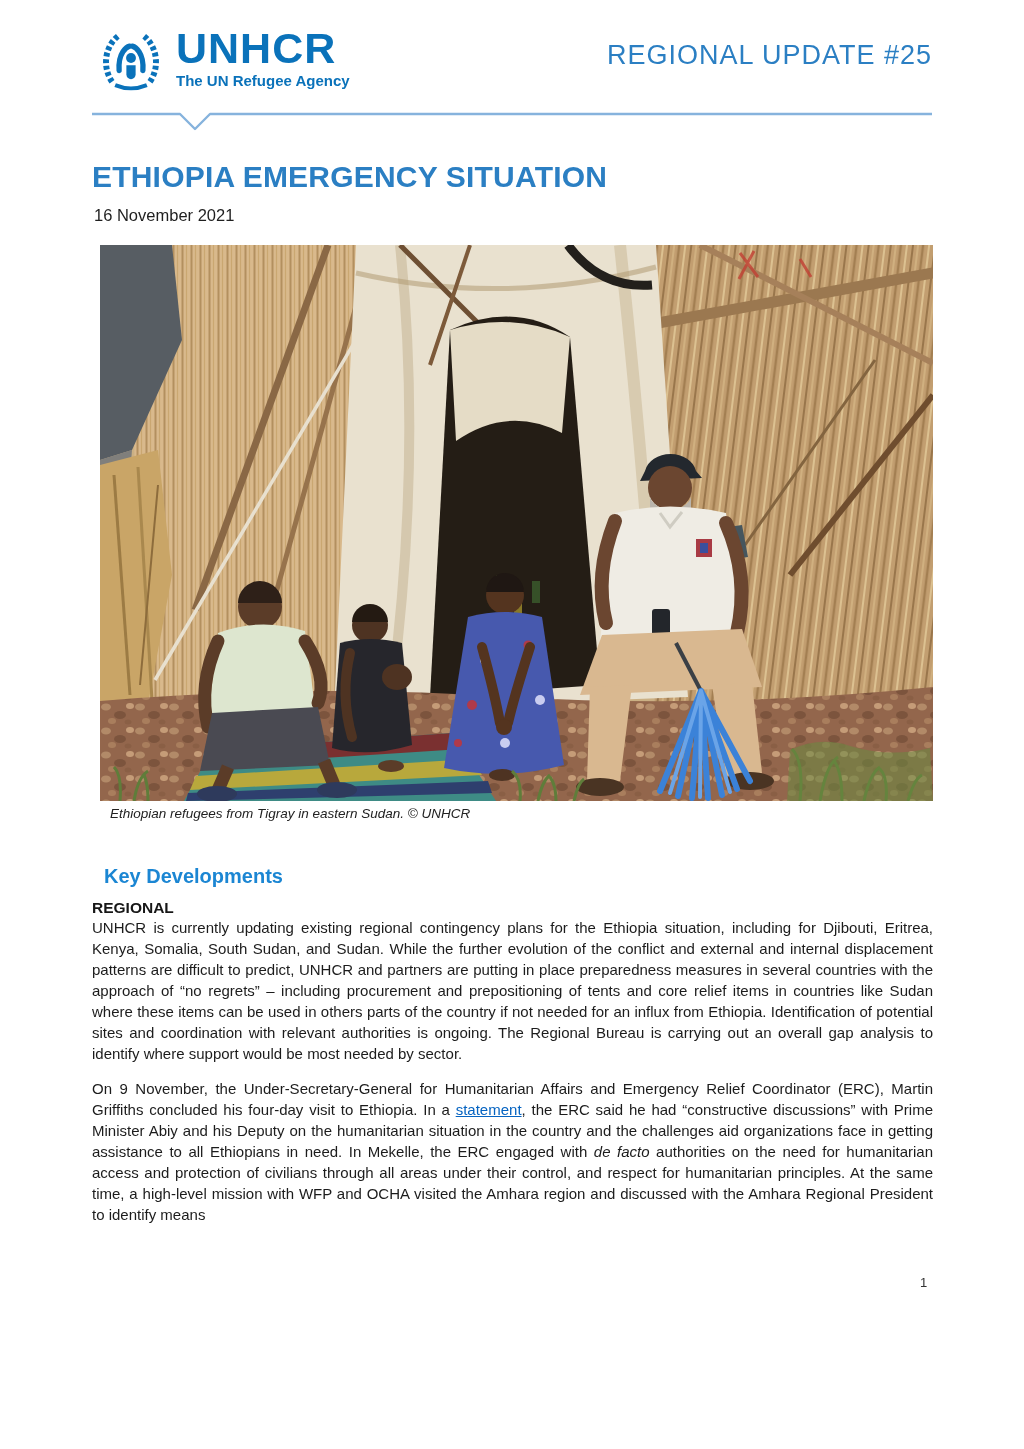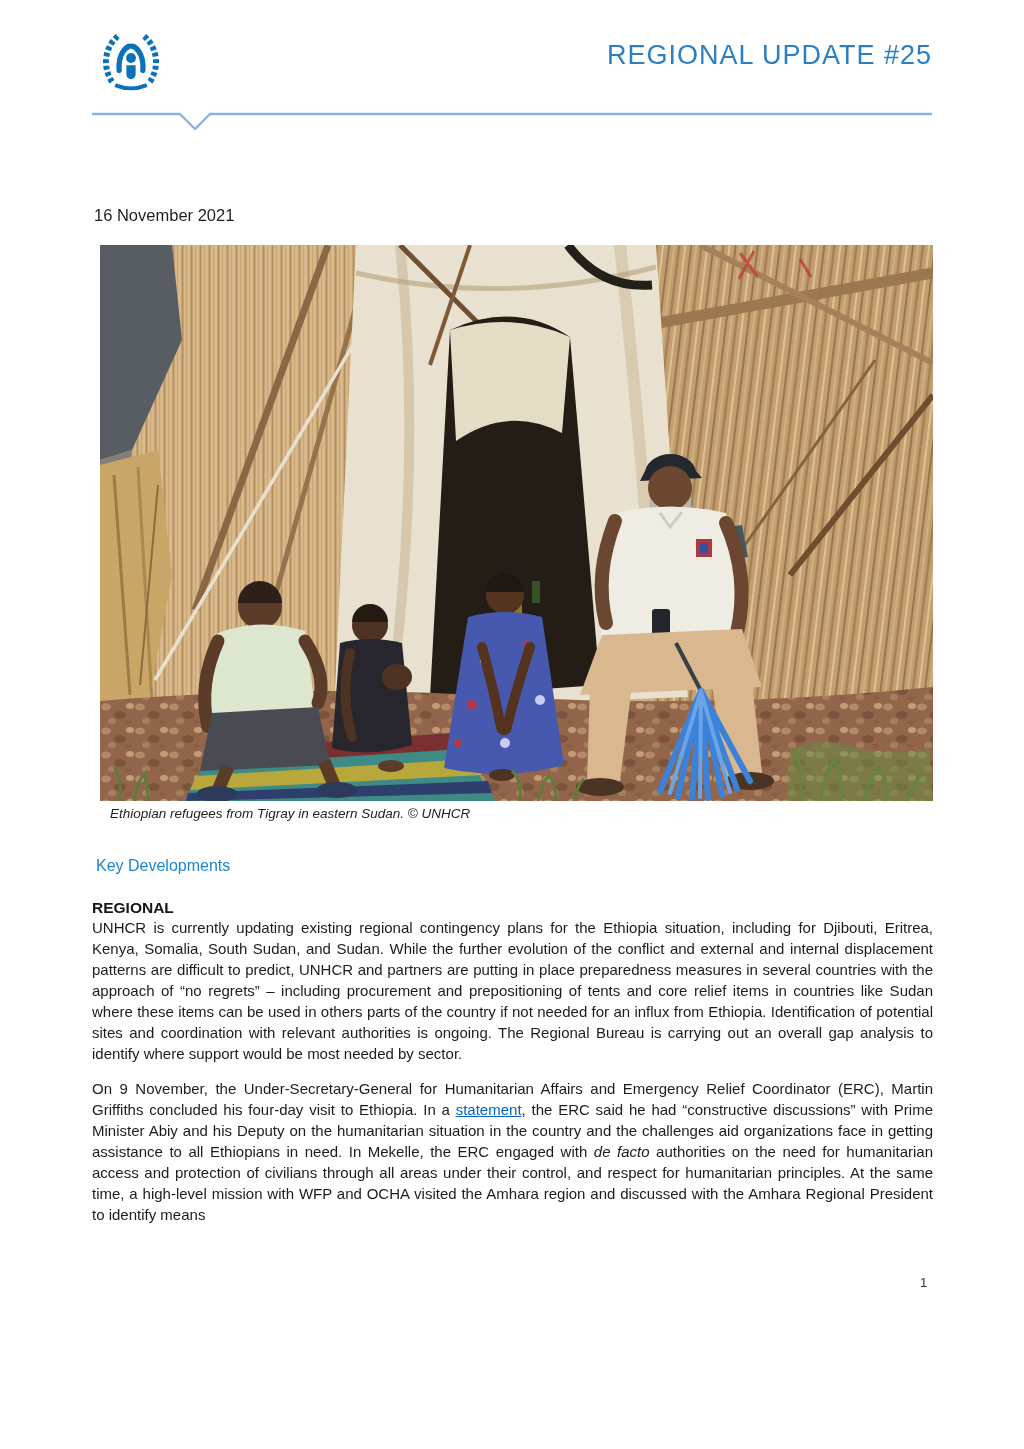--- a/index.html
+++ b/index.html
@@ -41,22 +41,22 @@
   
   .photo-figure { position: absolute; left: 100px; top: 245px; width: 818px; margin: 0; }
   .photo { width: 833px; height: 556px; display: block; background: #cbb084; }
   .photo-caption {
     margin-top: 5px; padding-left: 10px;
     font-style: italic; font-size: 13.5px; color: #222222;
   }
 
   
   .kd-heading {
-    position: absolute; left: 92px; top: 853px; margin: 4px;
-    font-size: 16px; font-weight: 400;
+    position: absolute; left: 92px; top: 853px; margin: 12px;
+    font-size: 20px; font-weight: 700;
     color: var(--heading_blue, #1b86d3);
   }
   .body-copy { position: absolute; left: 92px; top: 899px; width: 841px; }
   .body-copy h3 { margin: 0; font-size: 15.5px; font-weight: 700; color: #161616; }
   .body-copy p {
     margin: 0 0 0 0; font-size: 15px; line-height: 21px;
     text-align: justify; color: var(--body_text, #1c1c1c);
   }
   .para-gap { height: 14px; }
   .doc-link { color: var(--link_blue, #0563c1); text-decoration: underline; }
@@ -75,28 +75,33 @@
       <path d="M30,14 C10,30 6,62 22,84" fill="none" stroke="#0a72ba" stroke-width="9" stroke-dasharray="6 4"></path>
       <path d="M70,14 C90,30 94,62 78,84" fill="none" stroke="#0a72ba" stroke-width="9" stroke-dasharray="6 4"></path>
       <path d="M26,88 Q50,98 74,88" fill="none" stroke="#0a72ba" stroke-width="6"></path>
 
       <path d="M32,66 C30,38 44,30 48,29" fill="none" stroke="#0a72ba" stroke-width="8" stroke-linecap="round"></path>
       <path d="M68,66 C70,38 56,30 52,29" fill="none" stroke="#0a72ba" stroke-width="8" stroke-linecap="round"></path>
 
       <circle cx="50" cy="47" r="7.5" fill="#0a72ba"></circle>
       <path d="M43,58 h14 v14 a7,7 0 0 1 -14,0 z" fill="#0a72ba"></path>
     </svg>
+    <span class="logo-text">
+      <span class="logo-name">UNHCR</span>
+      <span class="logo-tagline">The UN Refugee Agency</span>
+    </span>
   </div>
 
   <div class="update-label">REGIONAL UPDATE #25</div>
 
   <svg class="header-rule" viewBox="0 0 840 24" preserveAspectRatio="none" aria-hidden="true">
     <path d="M0,4 H88 L103,19 L118,4 H840" fill="none" stroke="#86b3dd" stroke-width="2.4" stroke-linejoin="round"></path>
   </svg>
 
+  <h1 class="doc-title">ETHIOPIA EMERGENCY SITUATION</h1>
   <div class="doc-date">16 November 2021</div>
 
   <figure class="photo-figure">
     <svg class="photo" viewBox="0 0 833 556" preserveAspectRatio="none" aria-hidden="true">
       <defs>
         <pattern id="bambooPat" width="9" height="30" patternUnits="userSpaceOnUse">
           <rect width="9" height="30" fill="#d9b98c"></rect>
           <line x1="1.5" y1="0" x2="1.5" y2="30" stroke="#b3905f" stroke-width="2"></line>
           <line x1="5.5" y1="0" x2="5.5" y2="30" stroke="#caa771" stroke-width="1.2"></line>
         </pattern>

